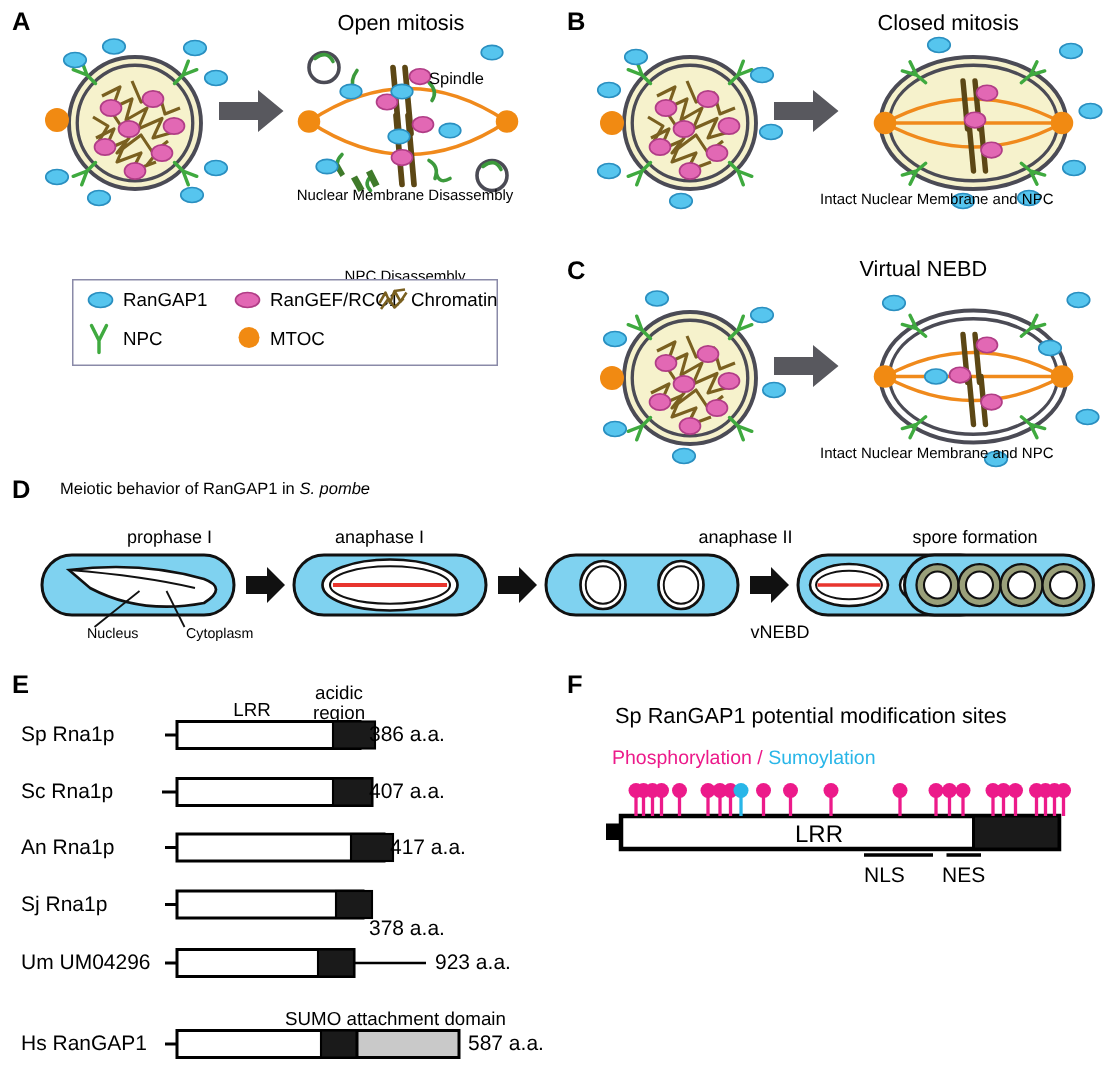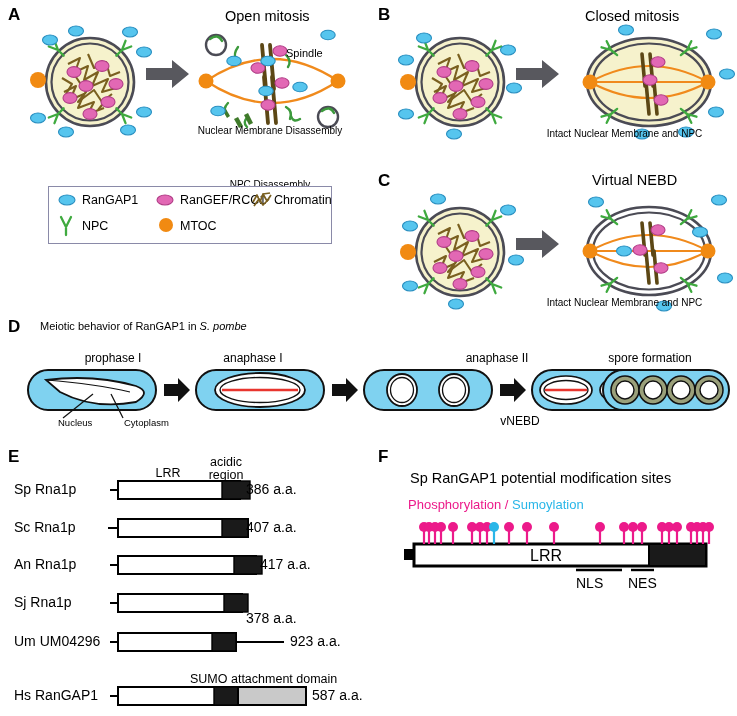--- a/index.html
+++ b/index.html
@@ -277,21 +277,21 @@
     <ellipse cx="163" cy="52" rx="7.5" ry="5" fill="#56c5ee" stroke="#2a8fc0" stroke-width="1.1"></ellipse>
     <ellipse cx="152" cy="90" rx="7.5" ry="5" fill="#56c5ee" stroke="#2a8fc0" stroke-width="1.1"></ellipse>
     <ellipse cx="78" cy="112" rx="7.5" ry="5" fill="#56c5ee" stroke="#2a8fc0" stroke-width="1.1"></ellipse>
     <ellipse cx="122" cy="110" rx="7.5" ry="5" fill="#56c5ee" stroke="#2a8fc0" stroke-width="1.1"></ellipse>
   </g>
 </svg>
 </div>
 <div class="abs caption" style="left:512px;top:128px;width:225px;">Intact Nuclear Membrane and NPC</div>
 
 <div class="abs panel-letter" style="left:378px;top:172px;">C</div>
-<div class="abs title" style="left:592px;top:172px;text-align:right;">Virtual NEBD</div>
+<div class="abs title" style="left:573px;top:172px;text-align:right;">Virtual NEBD</div>
 
 <div class="abs" style="left:398px;top:190px;">
 <svg width="125" height="122" viewBox="0 0 125 122">
   <circle cx="62" cy="62" r="44" fill="#f6f2cc" stroke="#4b4b55" stroke-width="2.6"></circle>
   <circle cx="62" cy="62" r="38.5" fill="none" stroke="#4b4b55" stroke-width="2.2"></circle>
   <g stroke="#7a6020" stroke-width="2.1" fill="none" stroke-linejoin="round">
     <path d="M40 44 L52 38 L47 52 L60 46 L56 60 L70 52 L64 66 L80 59 L74 72 L88 68"></path>
     <path d="M36 72 L48 66 L42 80 L56 74 L50 88 L66 82 L60 94 L76 88"></path>
     <path d="M46 54 L58 72 L50 82 L66 70 L74 82 L84 74"></path>
     <path d="M60 34 L66 48 L78 42 L82 56 L92 52"></path>

